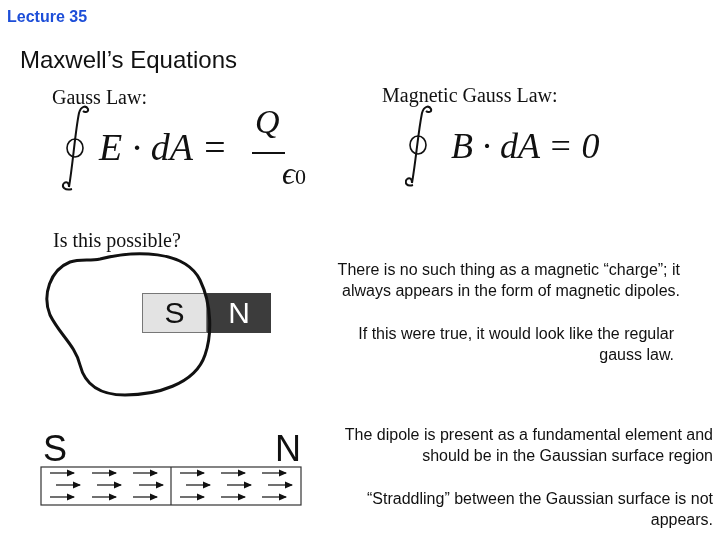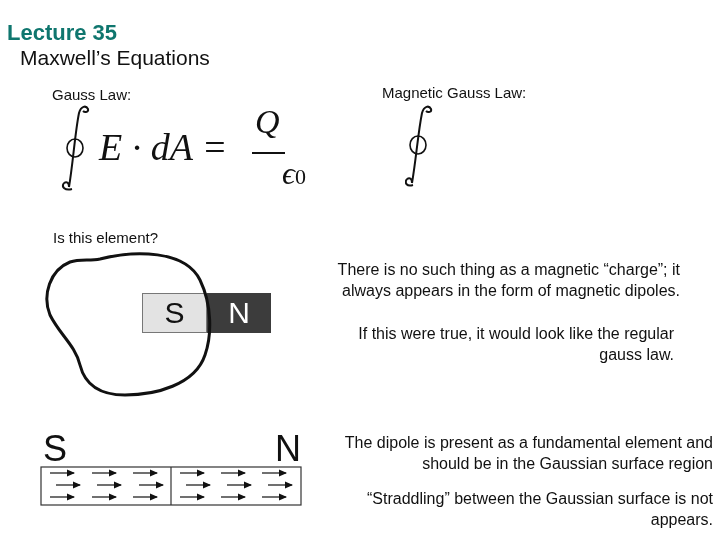--- a/index.html
+++ b/index.html
@@ -1,21 +1,21 @@
 <!DOCTYPE html>
 <html><head>
 <meta charset="utf-8">
 <style>
   html, body { margin:0; padding:0; }
   body { width:720px; height:540px; background:#ffffff; position:relative; overflow:hidden;
          font-family:"Liberation Sans", sans-serif; color:#111; }
   .abs { position:absolute; }
-  .lecture { left:7px; top:20px; font-size:22px; font-weight:bold; color:#0f766e; }
-  .title { left:20px; top:46px; font-size:21px; }
-  .label { font-size:15px; }
+  .lecture { left:7px; top:8px; font-size:16px; font-weight:bold; color:#1d4ed8; }
+  .title { left:20px; top:46px; font-size:24px; }
+  .label { font-size:20px;font-family:Liberation Serif, serif; }
   .math { font-family:"Liberation Serif", "DejaVu Serif", serif; font-style:italic; color:#111; }
   .eq-text { font-size:16px; line-height:21px;text-align:right; }
   .bar-s { left:142px; top:293px; width:65px; height:40px; background:#e3e3e3; border:1px solid #777; box-sizing:border-box;
            display:flex; align-items:center; justify-content:center; font-size:30px; color:#111; }
   .bar-n { left:207px; top:293px; width:64px; height:40px; background:#3c3c3c;
            display:flex; align-items:center; justify-content:center; font-size:30px; color:#fff; }
   .big-letter { font-size:36px; color:#111; }
 </style>
 </head>
 <body>
@@ -34,23 +34,24 @@
   <div class="abs" style="left:197px; top:49px; width:33px; height:2px; background:#111;"></div>
   <span class="abs math" style="left:199px; top:52px; font-size:32px;margin-left:28px;"><span>ϵ</span><span style="font-style:normal; font-size:22px;">0</span></span>
 </div>
 
 <div class="abs label" style="left:382px; top:84px;">Magnetic Gauss Law:</div>
 <div class="abs" style="left:405px; top:105px; width:230px; height:82px;">
   <svg width="40" height="82" style="position:absolute;left:0;top:0;">
     <path d="M8,80 C 2,82 -1,78 2,74 M2,74 C 5,72 7,74 7,78 M7,78 C 11,55 13,28 17,8 C 19,1 24,0 26,4 C 27,7 23,8 21,6" fill="none" stroke="#111" stroke-width="2"></path>
     <ellipse cx="13" cy="40" rx="8" ry="9" fill="none" stroke="#111" stroke-width="1.6"></ellipse>
   </svg>
+  <span class="abs math" style="left:46px; top:20px; font-size:36px;">B · dA = 0</span>
 </div>
 
-<div class="abs label" style="left:53px; top:229px;">Is this element?</div>
+<div class="abs label" style="left:53px; top:229px;">Is this possible?</div>
 <div class="abs bar-s">S</div>
 <div class="abs bar-n">N</div>
 <svg class="abs" style="left:40px; top:250px;" width="180" height="150">
   <path d="M60,9 C 95,0 145,0 160,30 C 172,55 172,85 165,105 C 155,135 115,145 85,145 C 60,145 45,135 40,115 C 35,95 20,85 10,65 C 2,45 10,20 30,12 C 40,9 50,11 60,9 Z" fill="none" stroke="#111" stroke-width="3"></path>
 </svg>
 
 <div class="abs eq-text" style="left:310px; top:259px; width:370px;">There is no such thing as a magnetic “charge”; it always appears in the form of magnetic dipoles.</div>
 <div class="abs eq-text" style="left:314px; top:323px; width:360px;">If this were true, it would look like the regular gauss law.</div>
 
 <div class="abs big-letter" style="left:43px; top:428px;">S</div>
@@ -78,14 +79,14 @@
     <line x1="222" y1="7" x2="246" y2="7" marker-end="url(#ah)"></line>
     <line x1="146" y1="19" x2="170" y2="19" marker-end="url(#ah)"></line>
     <line x1="187" y1="19" x2="211" y2="19" marker-end="url(#ah)"></line>
     <line x1="228" y1="19" x2="252" y2="19" marker-end="url(#ah)"></line>
     <line x1="140" y1="31" x2="164" y2="31" marker-end="url(#ah)"></line>
     <line x1="181" y1="31" x2="205" y2="31" marker-end="url(#ah)"></line>
     <line x1="222" y1="31" x2="246" y2="31" marker-end="url(#ah)"></line>
   </g>
 </svg>
 
-<div class="abs eq-text" style="left:330px; top:424px; width:345px; padding-left:38px; text-indent:-38px;margin-top:8px;">The dipole is present as a fundamental element and should be in the Gaussian surface region</div>
+<div class="abs eq-text" style="left:330px; top:424px; width:345px; padding-left:38px; text-indent:-38px;">The dipole is present as a fundamental element and should be in the Gaussian surface region</div>
 <div class="abs eq-text" style="left:330px; top:488px; width:345px; padding-left:38px; text-indent:-38px;">“Straddling” between the Gaussian surface is not appears.</div>
 
 </body></html>

